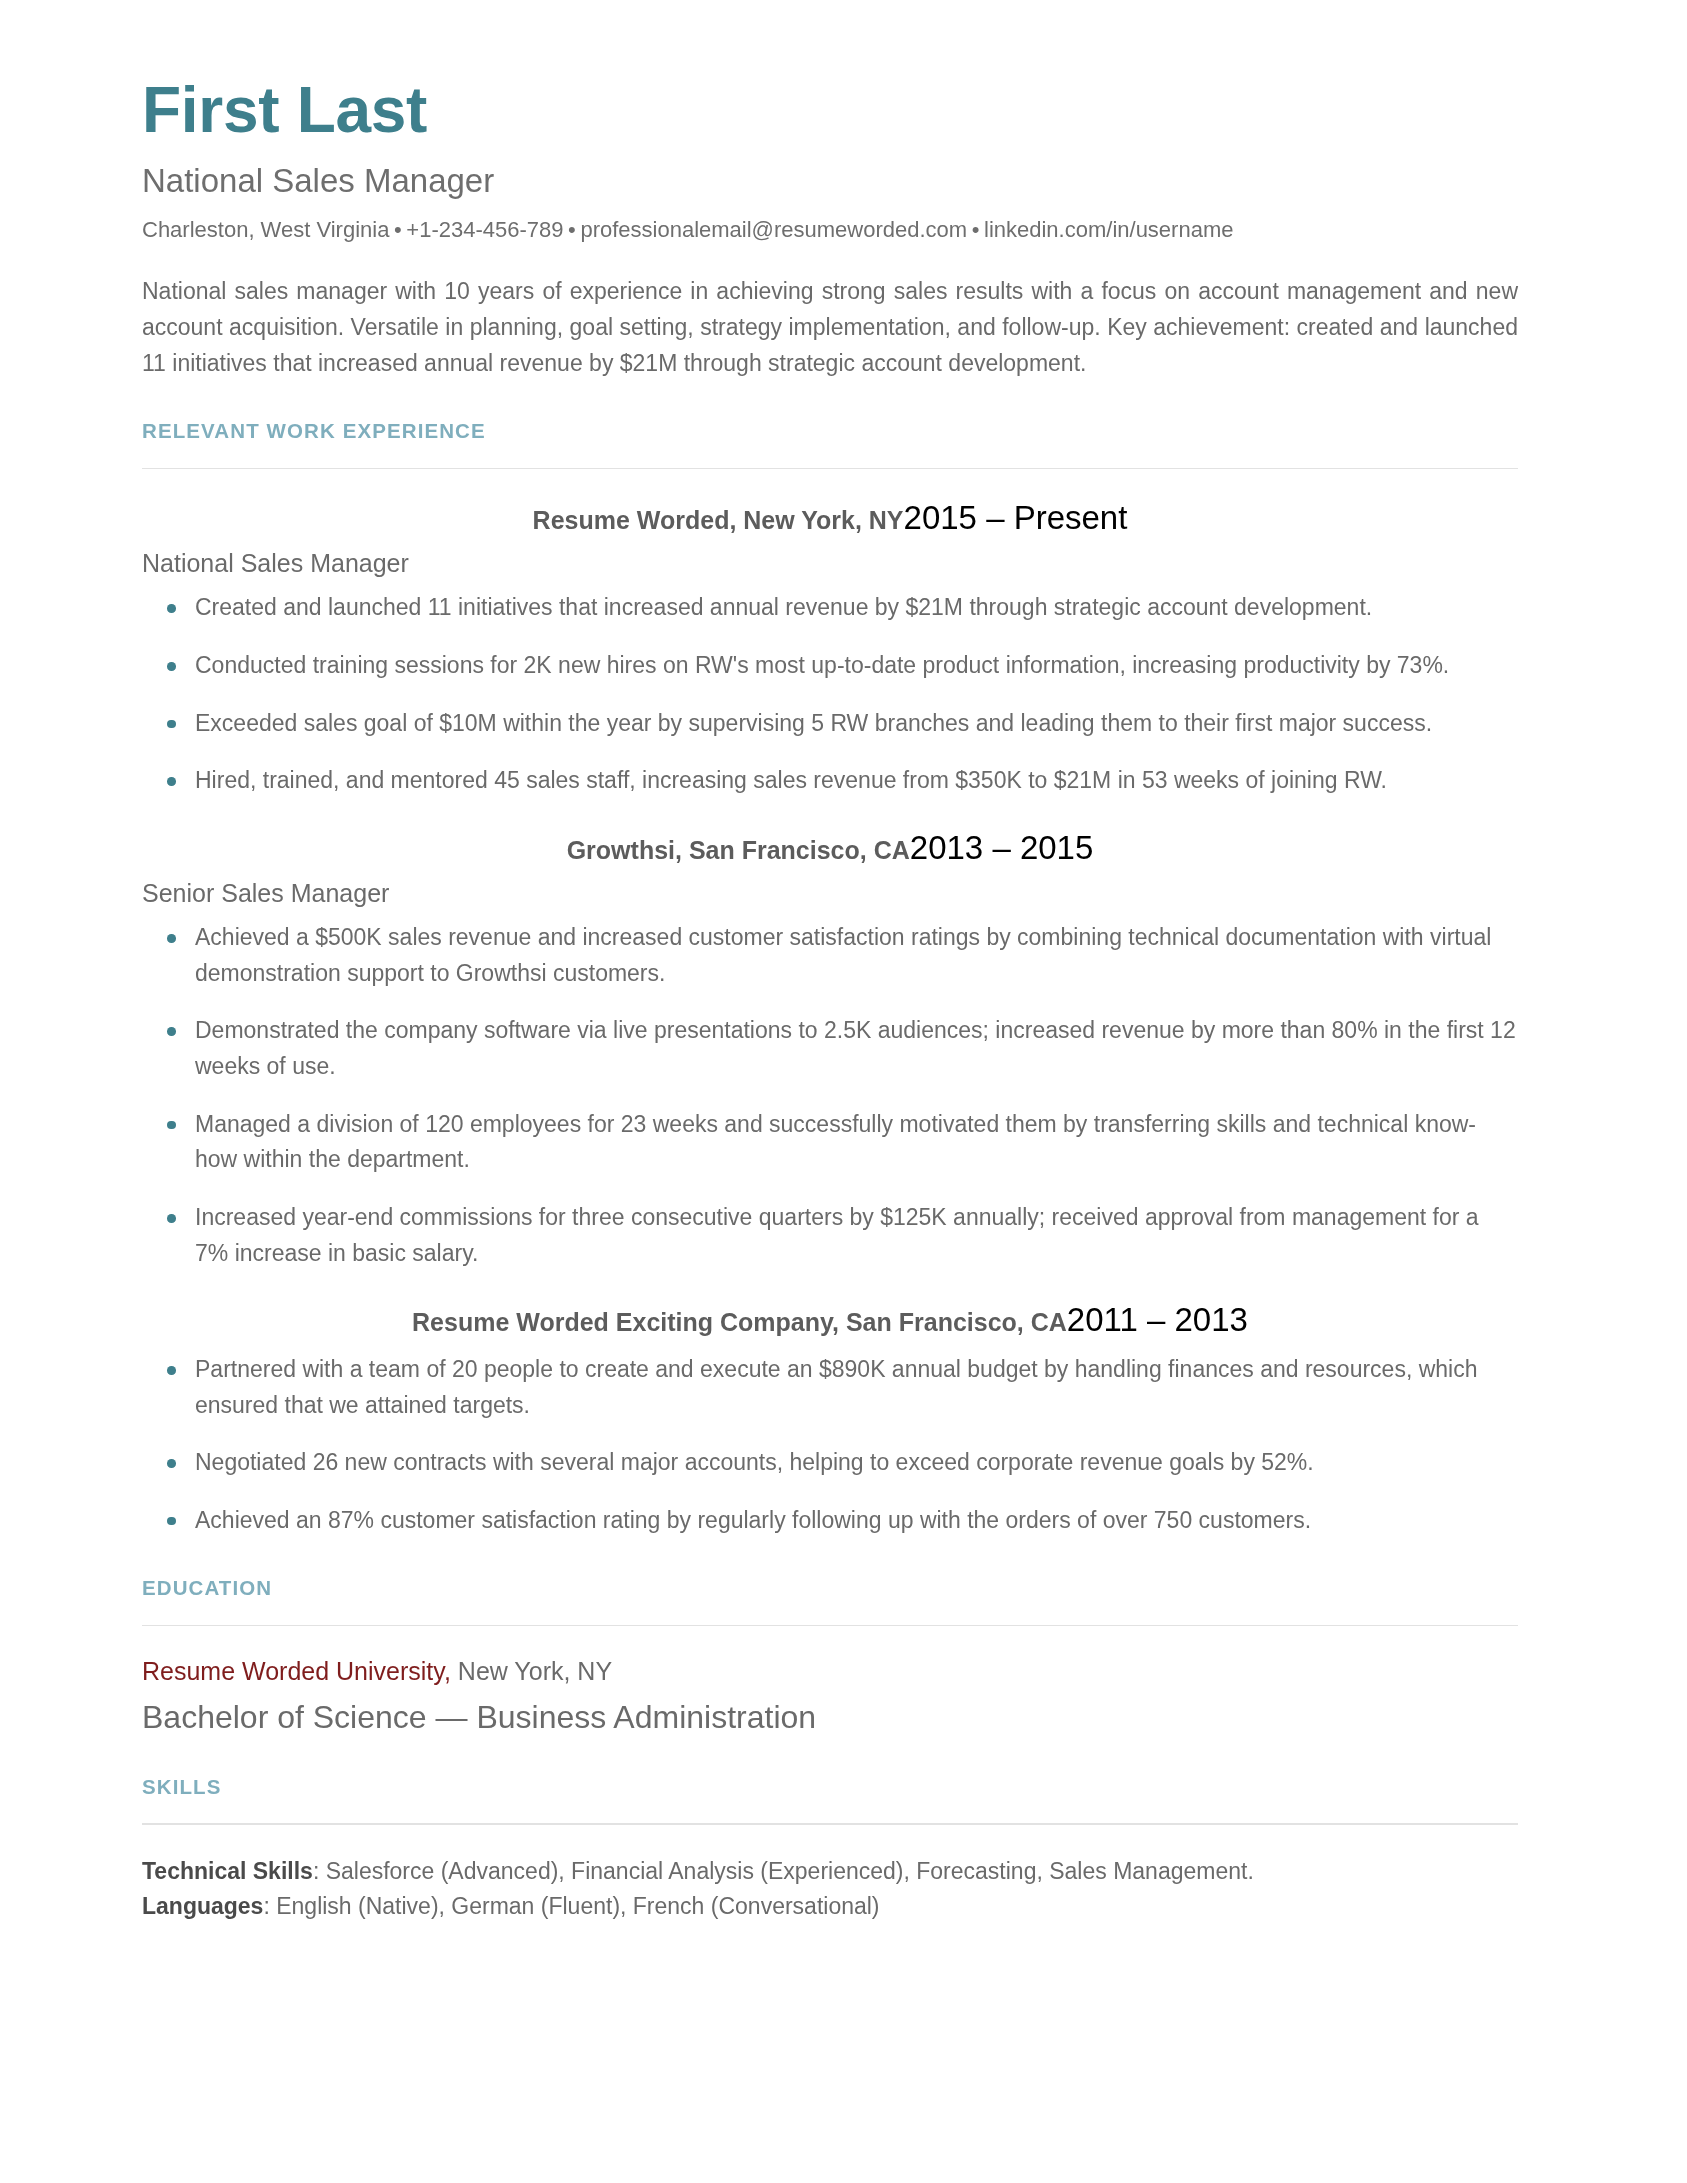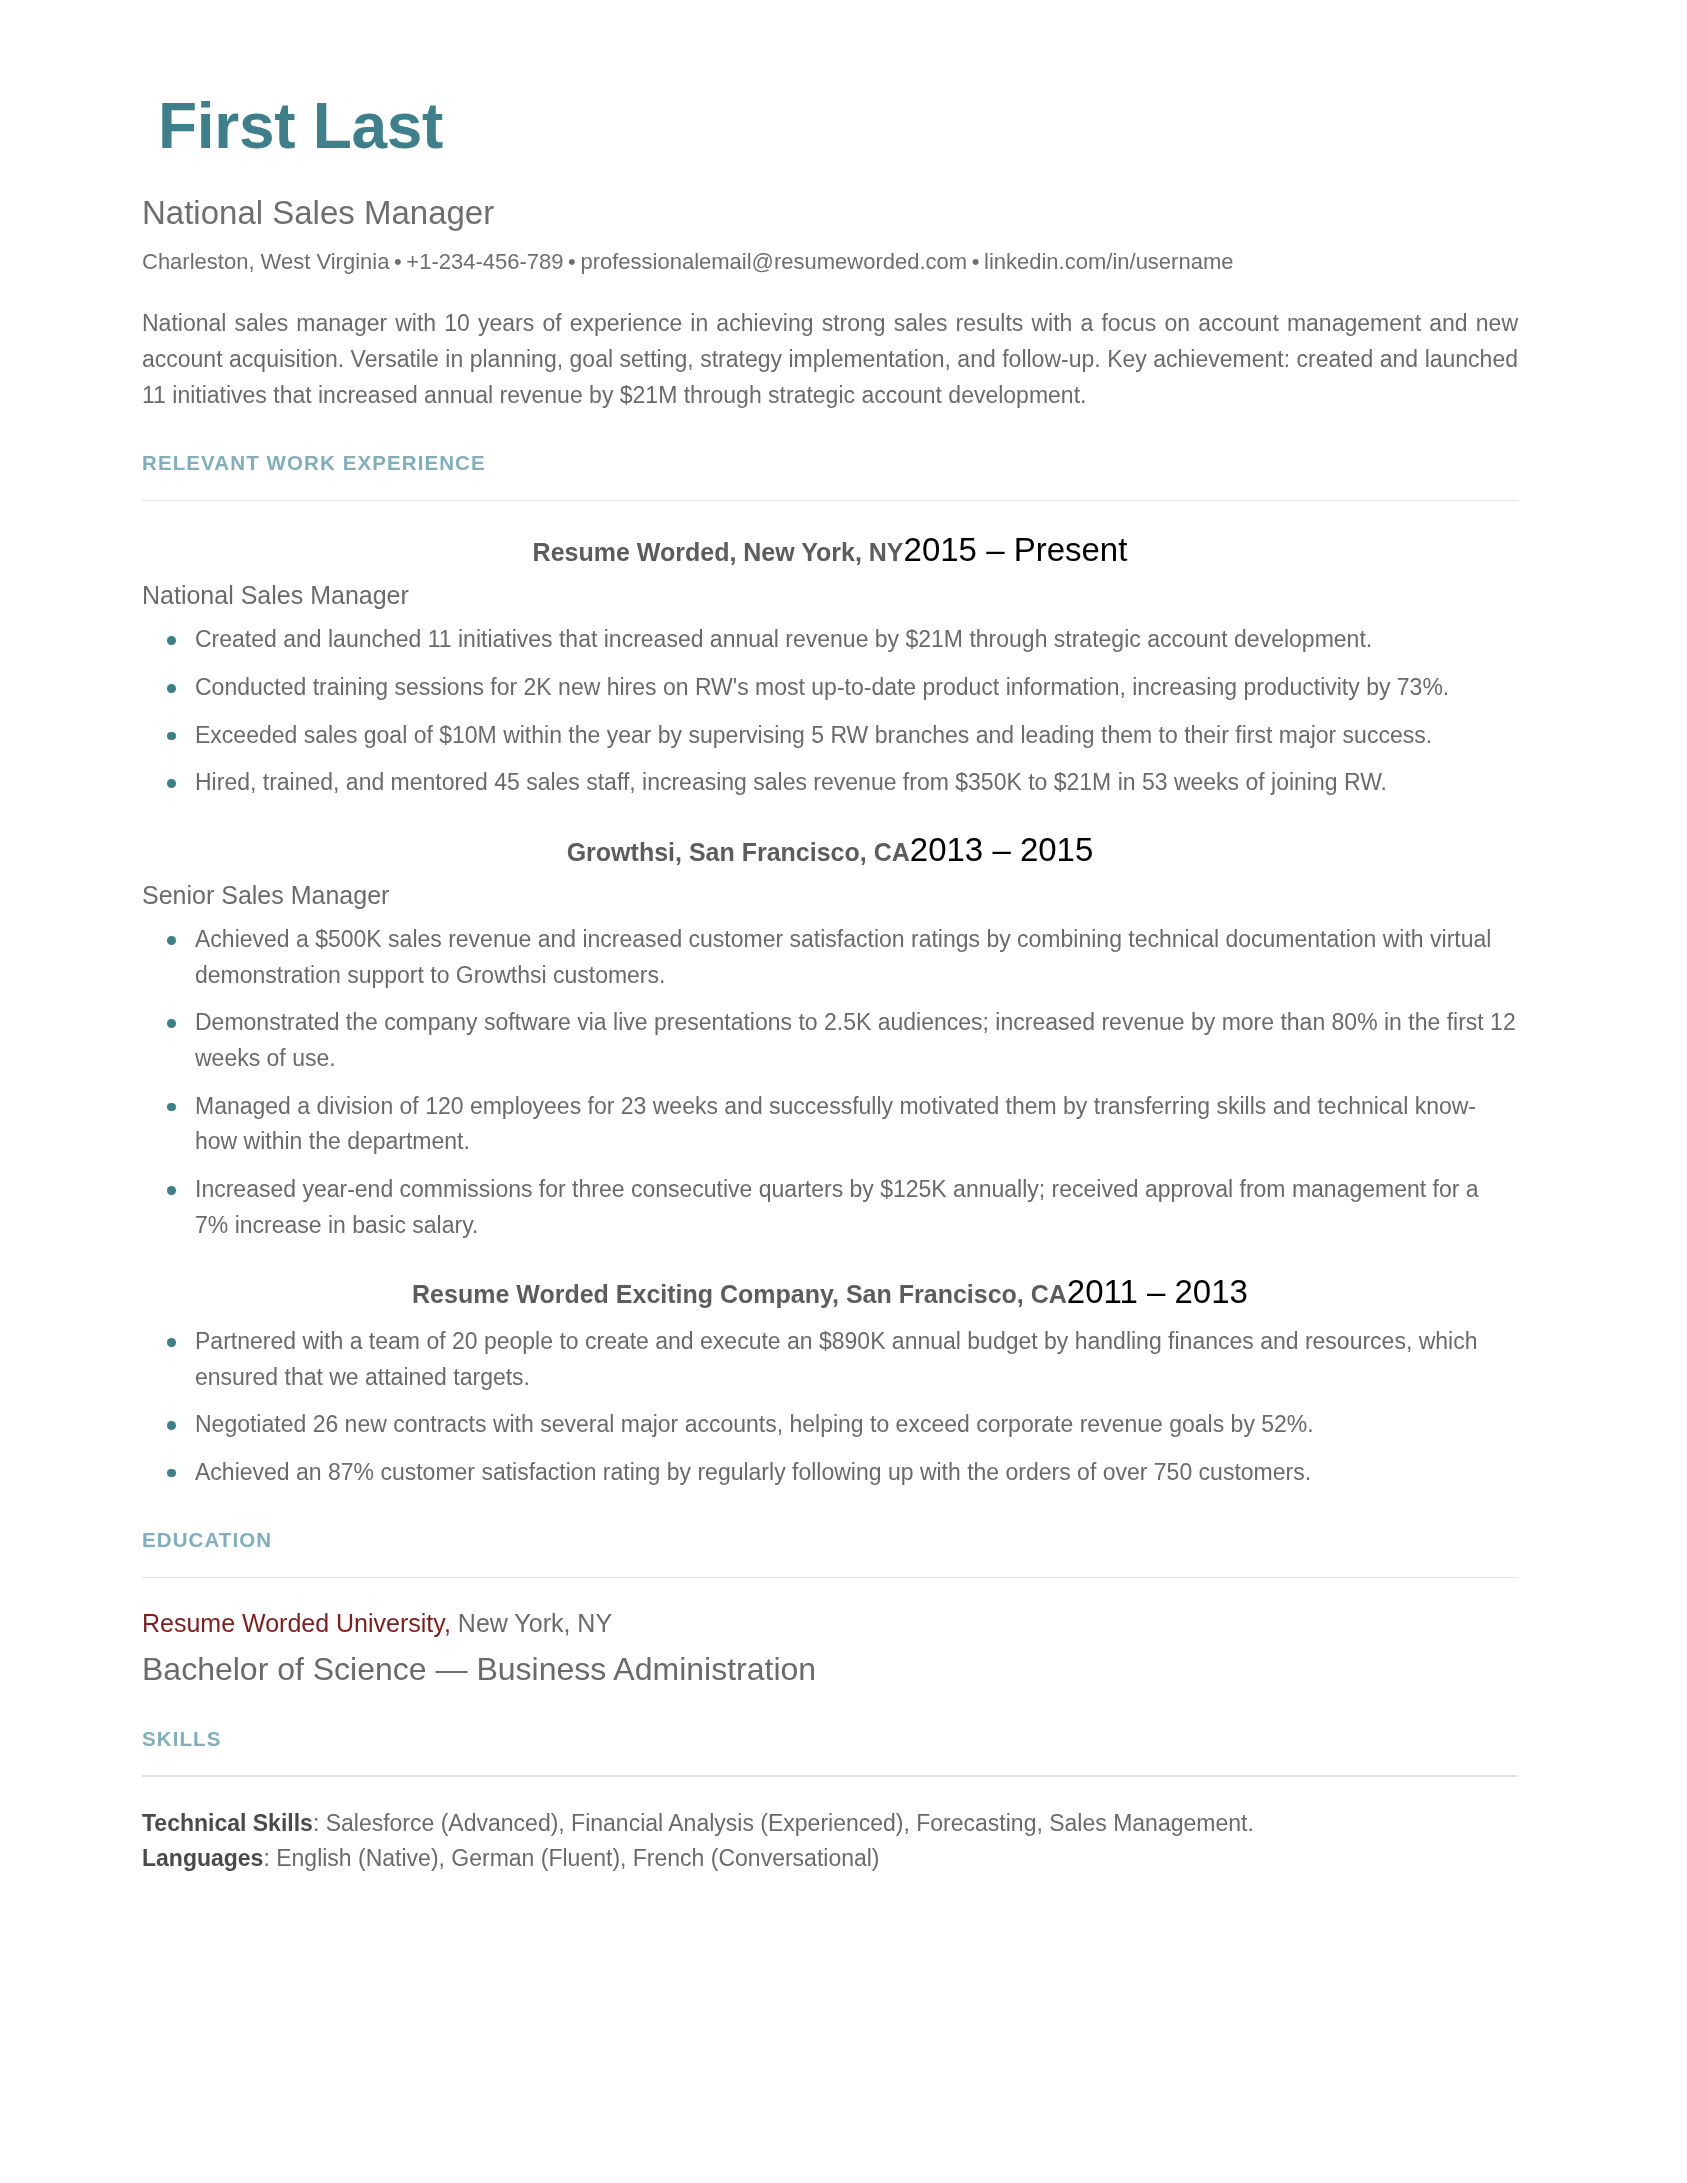--- a/index.html
+++ b/index.html
@@ -32,21 +32,21 @@
     box-sizing: border-box;
   }
 
   
   .name {
     color: #3E7F8C;
     font-size: 64px;
     font-weight: 700;
     line-height: 1.0;
     letter-spacing: -0.3px;
-    margin: 16px;
+    margin: 0;
     padding-top: 78px;
   }
   .headline {
     color: #6E6E6E;
     font-size: 33px;
     font-weight: 400;
     line-height: 1.18;
     margin: 0;
     padding-top: 20px;
   }
@@ -135,21 +135,21 @@
     padding: 12px 0 0 0;
   }
   ul.bullets li {
     position: relative;
     color: #6A6A6A;
     font-size: 23px;
     font-weight: 400;
     line-height: 1.55;
     padding-left: 53px;
     padding-right: 0;
-    margin-top: 12px;
+    margin-top: 22px;
   }
   ul.bullets li:first-child {
     margin-top: 0;
   }
   ul.bullets li .dot {
     position: absolute;
     left: 25px;
     top: 14px;
     width: 8.6px;
     height: 8.6px;

